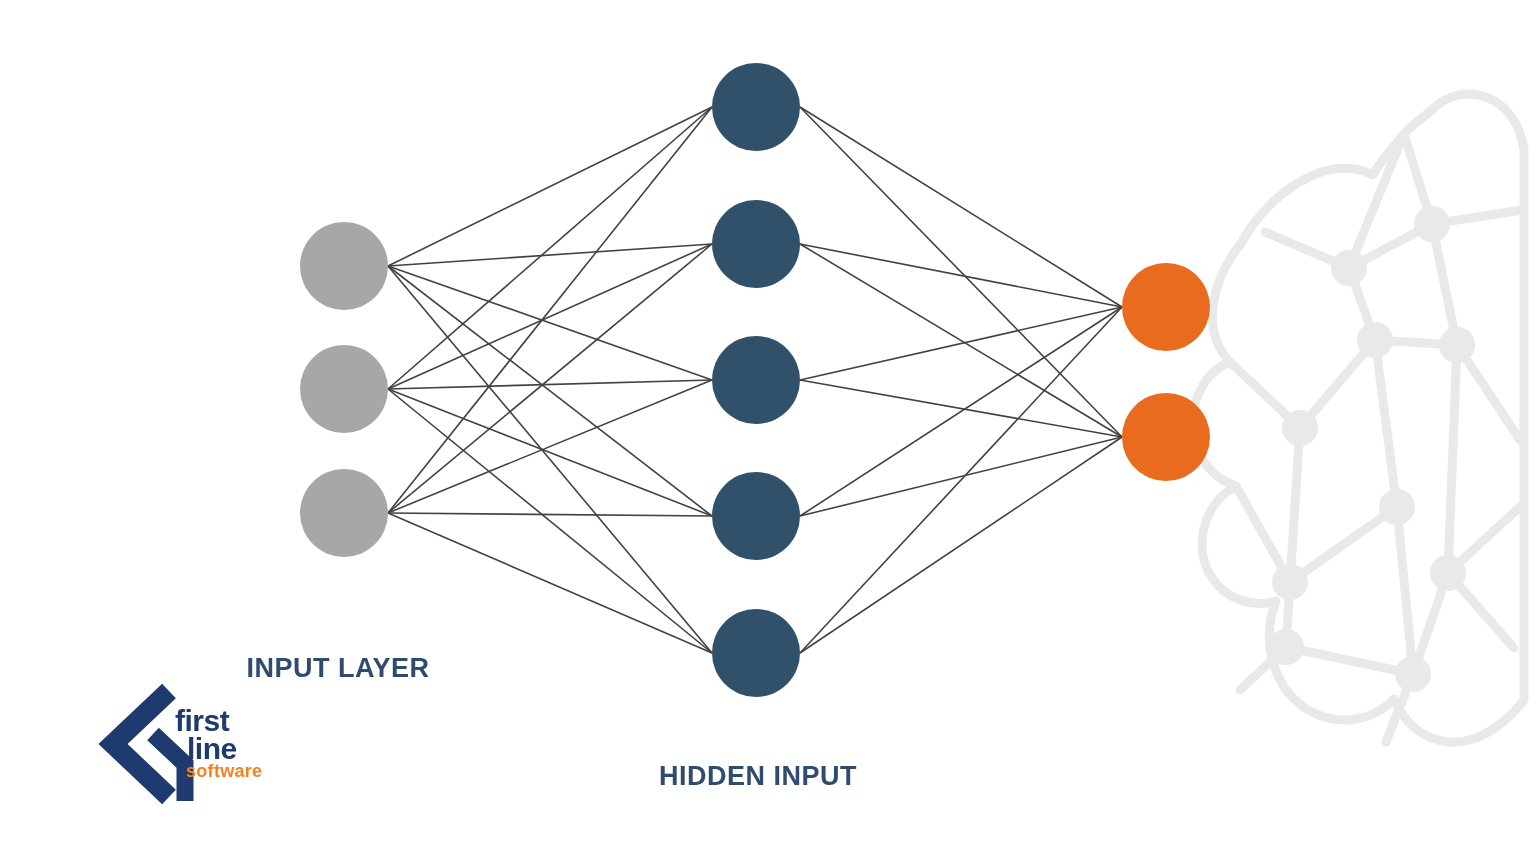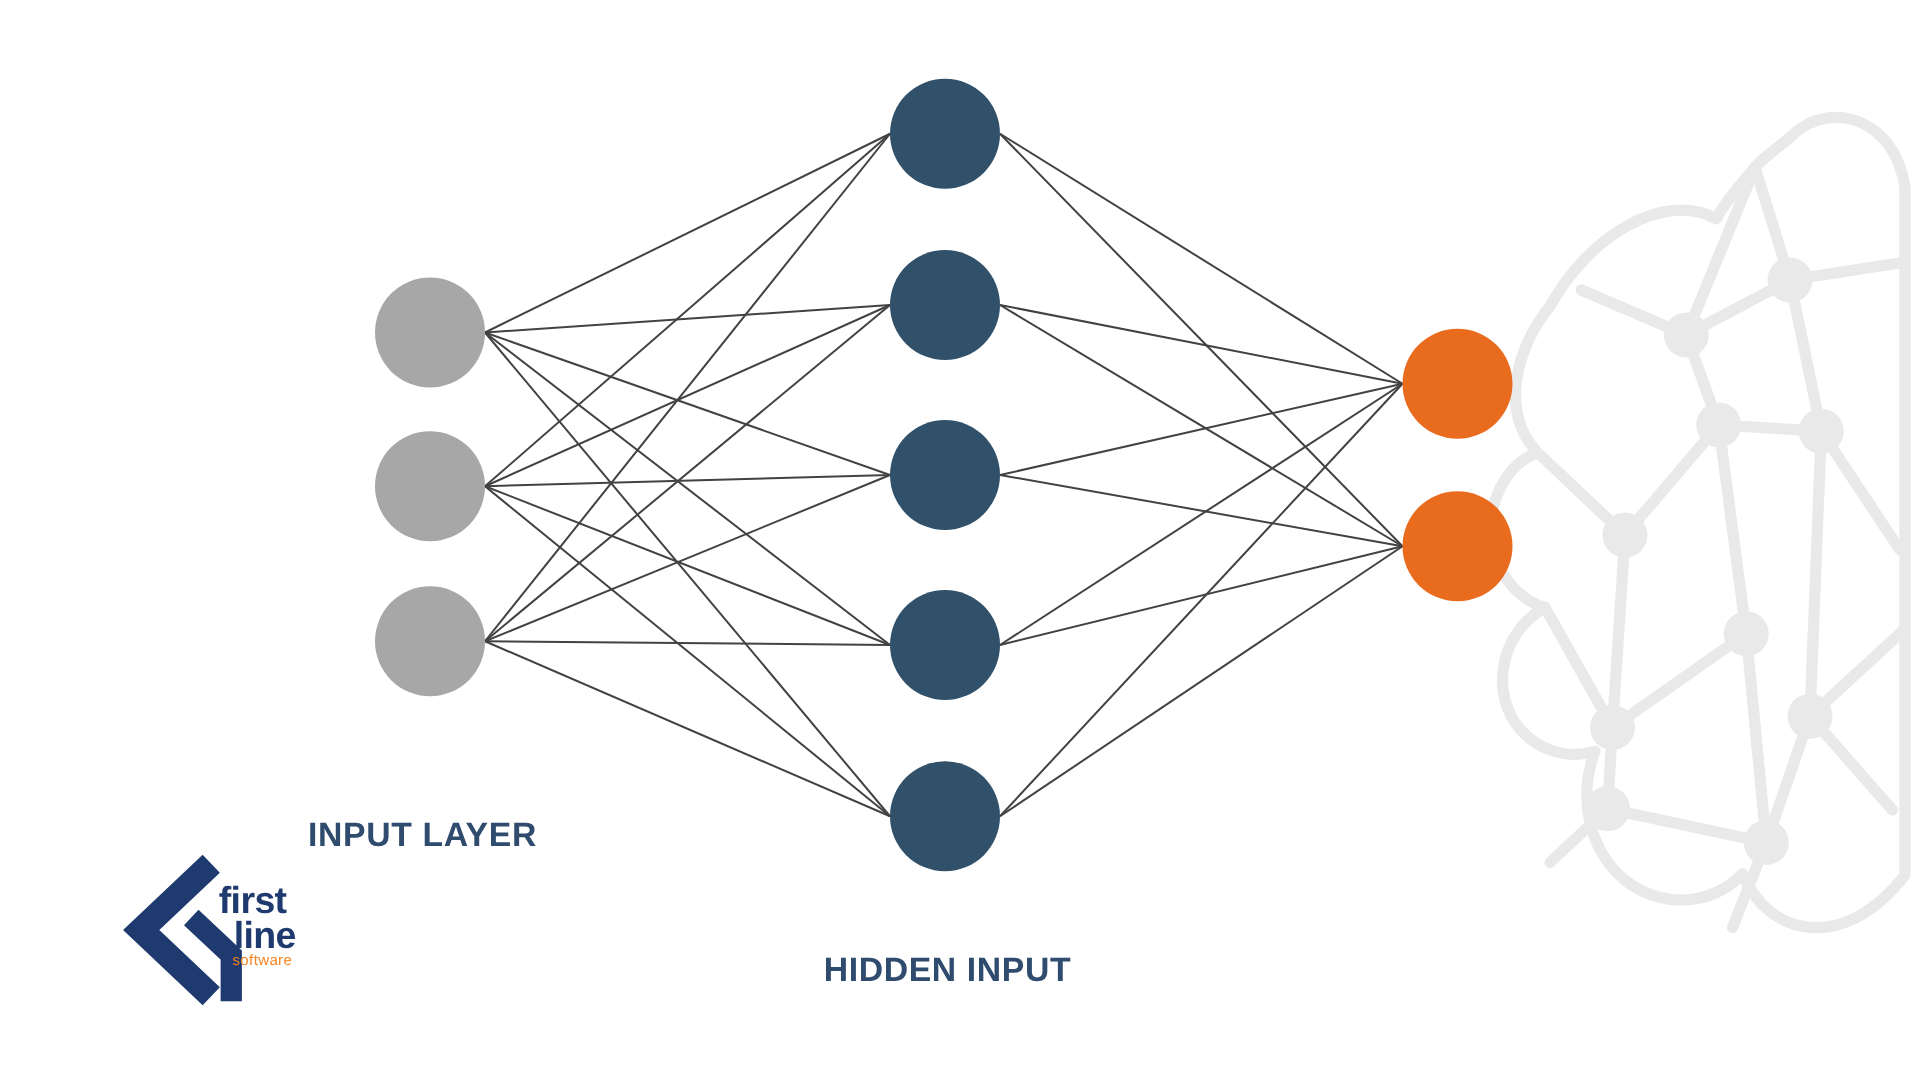--- a/index.html
+++ b/index.html
@@ -32,21 +32,21 @@
   .logo{position:absolute;left:0;top:0;width:260px;height:150px;}
   .logo-mark{position:absolute;left:0;top:0;width:260px;height:150px;}
   .logo-mark polyline{fill:none;stroke:var(--logo-blue);}
   .logo-word{
     position:absolute;color:var(--logo-blue);
     font-size:30px;font-weight:700;letter-spacing:-0.5px;line-height:1;
     white-space:nowrap;
   }
   .logo-sub{
     position:absolute;color:var(--logo-orange);
-    font-size:12px;font-weight:400;letter-spacing:.3px;line-height:1;
+    font-size:18px;font-weight:700;letter-spacing:.3px;line-height:1;
     white-space:nowrap;
   }
 </style>
 </head>
 <body style="background: rgb(255, 255, 255);">
 
 <div class="canvas">
 
   <svg class="brain" viewBox="0 0 1536 864" aria-hidden="true">
     <path class="b-outline" d="M 1524 150

